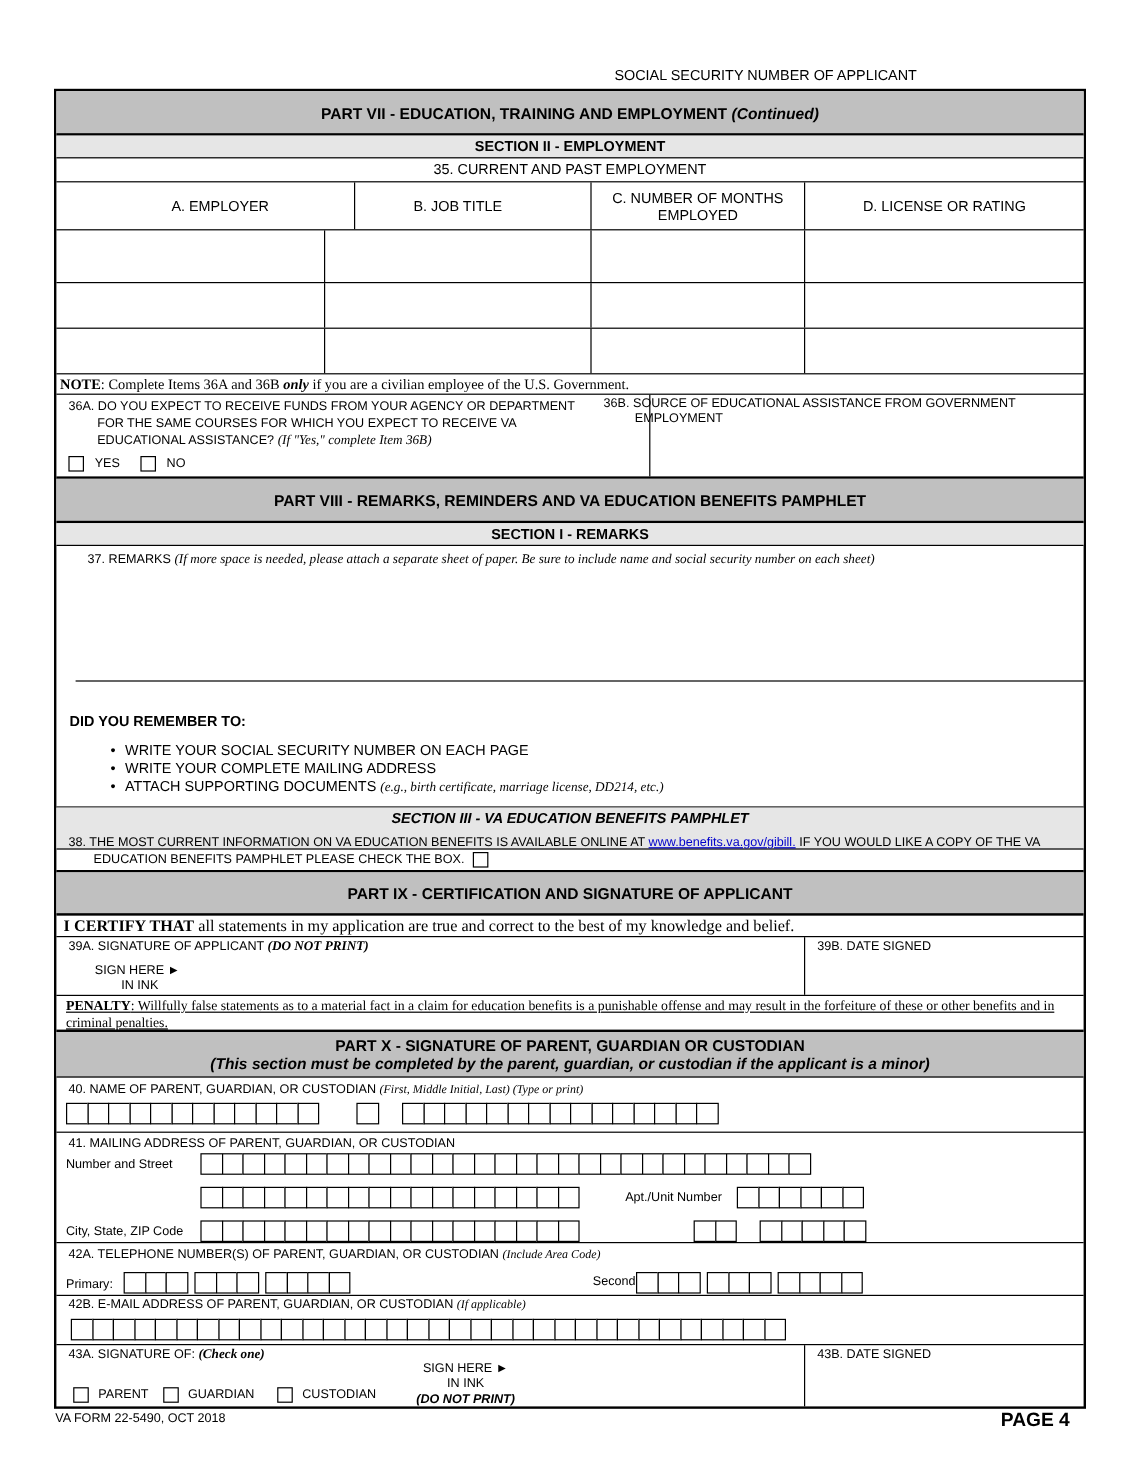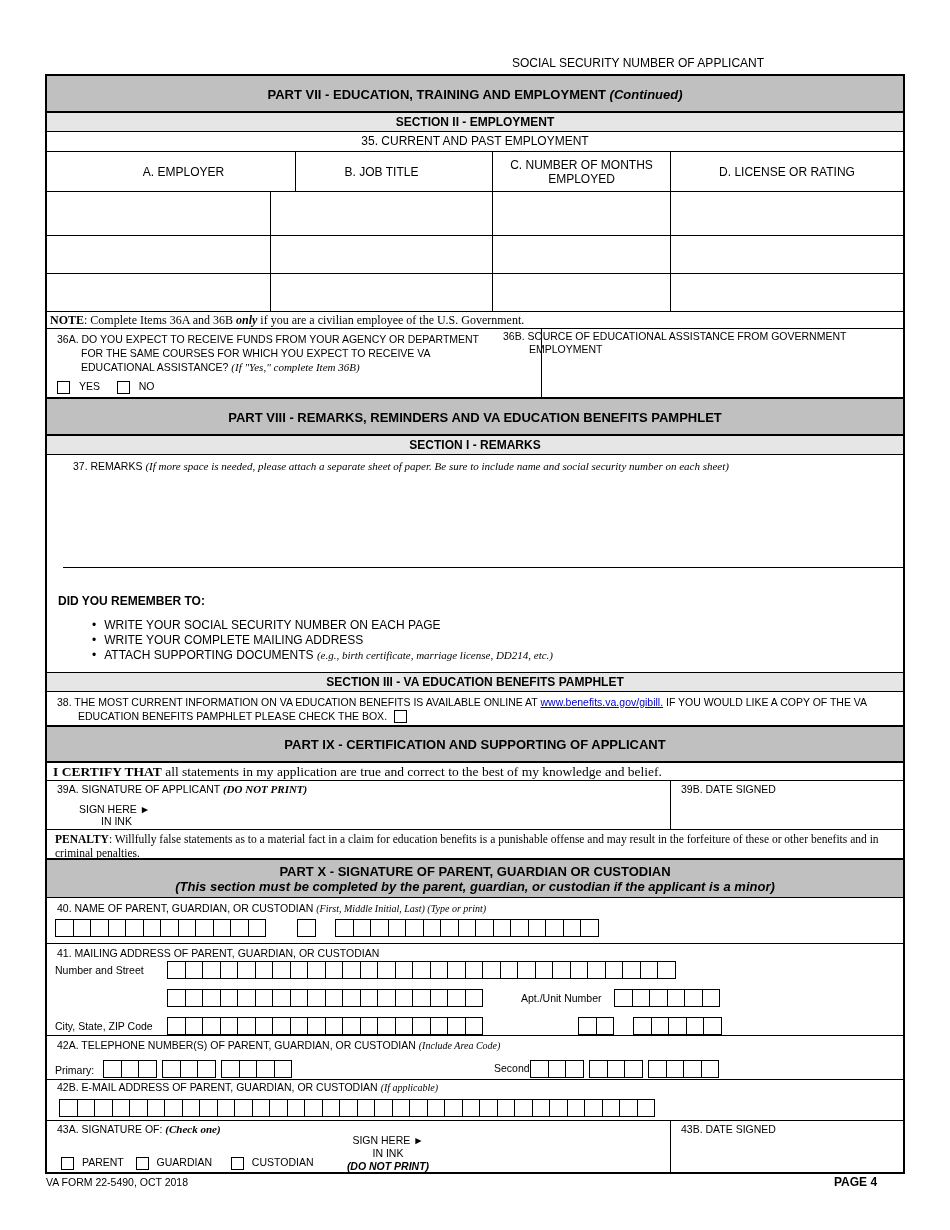--- a/index.html
+++ b/index.html
@@ -89,44 +89,44 @@
     <span class="serif it" style="font-size:11px;">(If more space is needed, please attach a separate sheet of paper. Be sure to include name and social security number on each sheet)</span>
   </div>
   <div class="row" style="top:514px;height:83px;font-size:12px;padding:4px 0 0 11px;">
     <div style="font-weight:bold;">DID YOU REMEMBER TO:</div>
     <ul style="margin-top:10px;margin-left:34px;line-height:15px;">
       <li><span>WRITE YOUR SOCIAL SECURITY NUMBER ON EACH PAGE</span></li>
       <li><span>WRITE YOUR COMPLETE MAILING ADDRESS</span></li>
       <li><span>ATTACH SUPPORTING DOCUMENTS</span> <span class="serif it" style="font-size:11px;">(e.g., birth certificate, marriage license, DD214, etc.)</span></li>
     </ul>
   </div>
-  <div class="row sec-hdr" style="top:597px;height:19px;line-height:18px;">SECTION III -  VA EDUCATION BENEFITS PAMPHLET</div>
+  <div class="row sec-hdr" style="top:597px;height:35px;line-height:18px;font-style:italic;">SECTION III -  VA EDUCATION BENEFITS PAMPHLET</div>
   <div class="row" style="top:616px;height:35px;font-size:10.5px;line-height:13.5px;padding:4px 10px 0 10px;border-bottom:2px solid #000;">
     <div style="padding-left:21px;text-indent:-21px;">
       <span>38. THE MOST CURRENT INFORMATION ON VA EDUCATION BENEFITS IS AVAILABLE ONLINE AT </span><a>www.benefits.va.gov/gibill.</a><span> IF YOU WOULD LIKE A COPY OF THE VA EDUCATION BENEFITS PAMPHLET PLEASE CHECK THE BOX.</span>
       <span class="chk" style="margin-left:4px;"></span>
     </div>
   </div>
 
-  <div class="row part-hdr" style="top:651px;height:36px;line-height:36px;">PART IX - CERTIFICATION AND SUPPORTING OF APPLICANT</div>
+  <div class="row part-hdr" style="top:651px;height:36px;line-height:36px;">PART IX - CERTIFICATION AND SIGNATURE OF APPLICANT</div>
   <div class="row serif" style="top:687px;height:18px;line-height:17px;font-size:13.5px;padding-left:6px;">
     <b>I CERTIFY THAT</b><span>  all statements in my application are true and correct to the best of my knowledge and belief.</span>
   </div>
   <div class="row" style="top:705px;height:49px;">
     <div class="cell" style="left:0;width:624px;padding:2px 0 0 10px;font-size:10.5px;">
       <span>39A. SIGNATURE OF APPLICANT</span>
       <span class="serif it" style="font-weight:bold;font-size:11px;">(DO NOT PRINT)</span>
       <div style="margin:8px 0 0 22px;">SIGN HERE ►</div>
       <div style="margin-left:44px;">IN INK</div>
     </div>
     <div class="cell" style="left:624px;right:0;border-right:none;padding:2px 0 0 10px;font-size:10.5px;">
       <span>39B. DATE SIGNED</span>
     </div>
   </div>
-  <div class="row serif" style="top:754px;height:30px;font-size:11.5px;line-height:14px;padding:2px 16px 0 8px;border-bottom:2px solid #000;">
+  <div class="row serif" style="top:754px;height:30px;font-size:11.5px;line-height:14px;padding:2px 16px 0 8px;border-bottom:2px solid #000;text-decoration:underline;">
     <b>PENALTY</b><span>: Willfully false statements as to a material fact in a claim for education benefits is a punishable offense and may result in the forfeiture of these or other benefits and in criminal penalties.</span>
   </div>
 
   <div class="row part-hdr" style="top:784px;height:38px;line-height:15px;padding-top:4px;border-bottom:1px solid #000;">
     <div>PART X - SIGNATURE OF PARENT, GUARDIAN OR CUSTODIAN</div>
     <div class="it">(This section must be completed by the parent, guardian, or custodian if the applicant is a minor)</div>
   </div>
 
   <div class="row" style="top:822px;height:46px;font-size:10.5px;padding:4px 0 0 10px;">
     <span>40. NAME OF PARENT, GUARDIAN, OR CUSTODIAN</span>
@@ -368,13 +368,13 @@
         <div style="font-weight:bold;font-style:italic;">(DO NOT PRINT)</div>
       </div>
     </div>
     <div class="cell" style="left:624px;right:0;border-right:none;padding:2px 0 0 10px;">
       <span>43B. DATE SIGNED</span>
     </div>
   </div>
 </div>
 
 <div class="abs" style="left:46px;top:1176px;font-size:10.5px;">VA FORM 22-5490, OCT 2018</div>
-<div class="abs" style="left:834px;top:1175px;font-size:12px;font-weight:bold;">PAGE 4</div>
+<div class="abs" style="left:834px;top:1175px;font-size:16px;font-weight:bold;">PAGE 4</div>
 
 </body></html>

